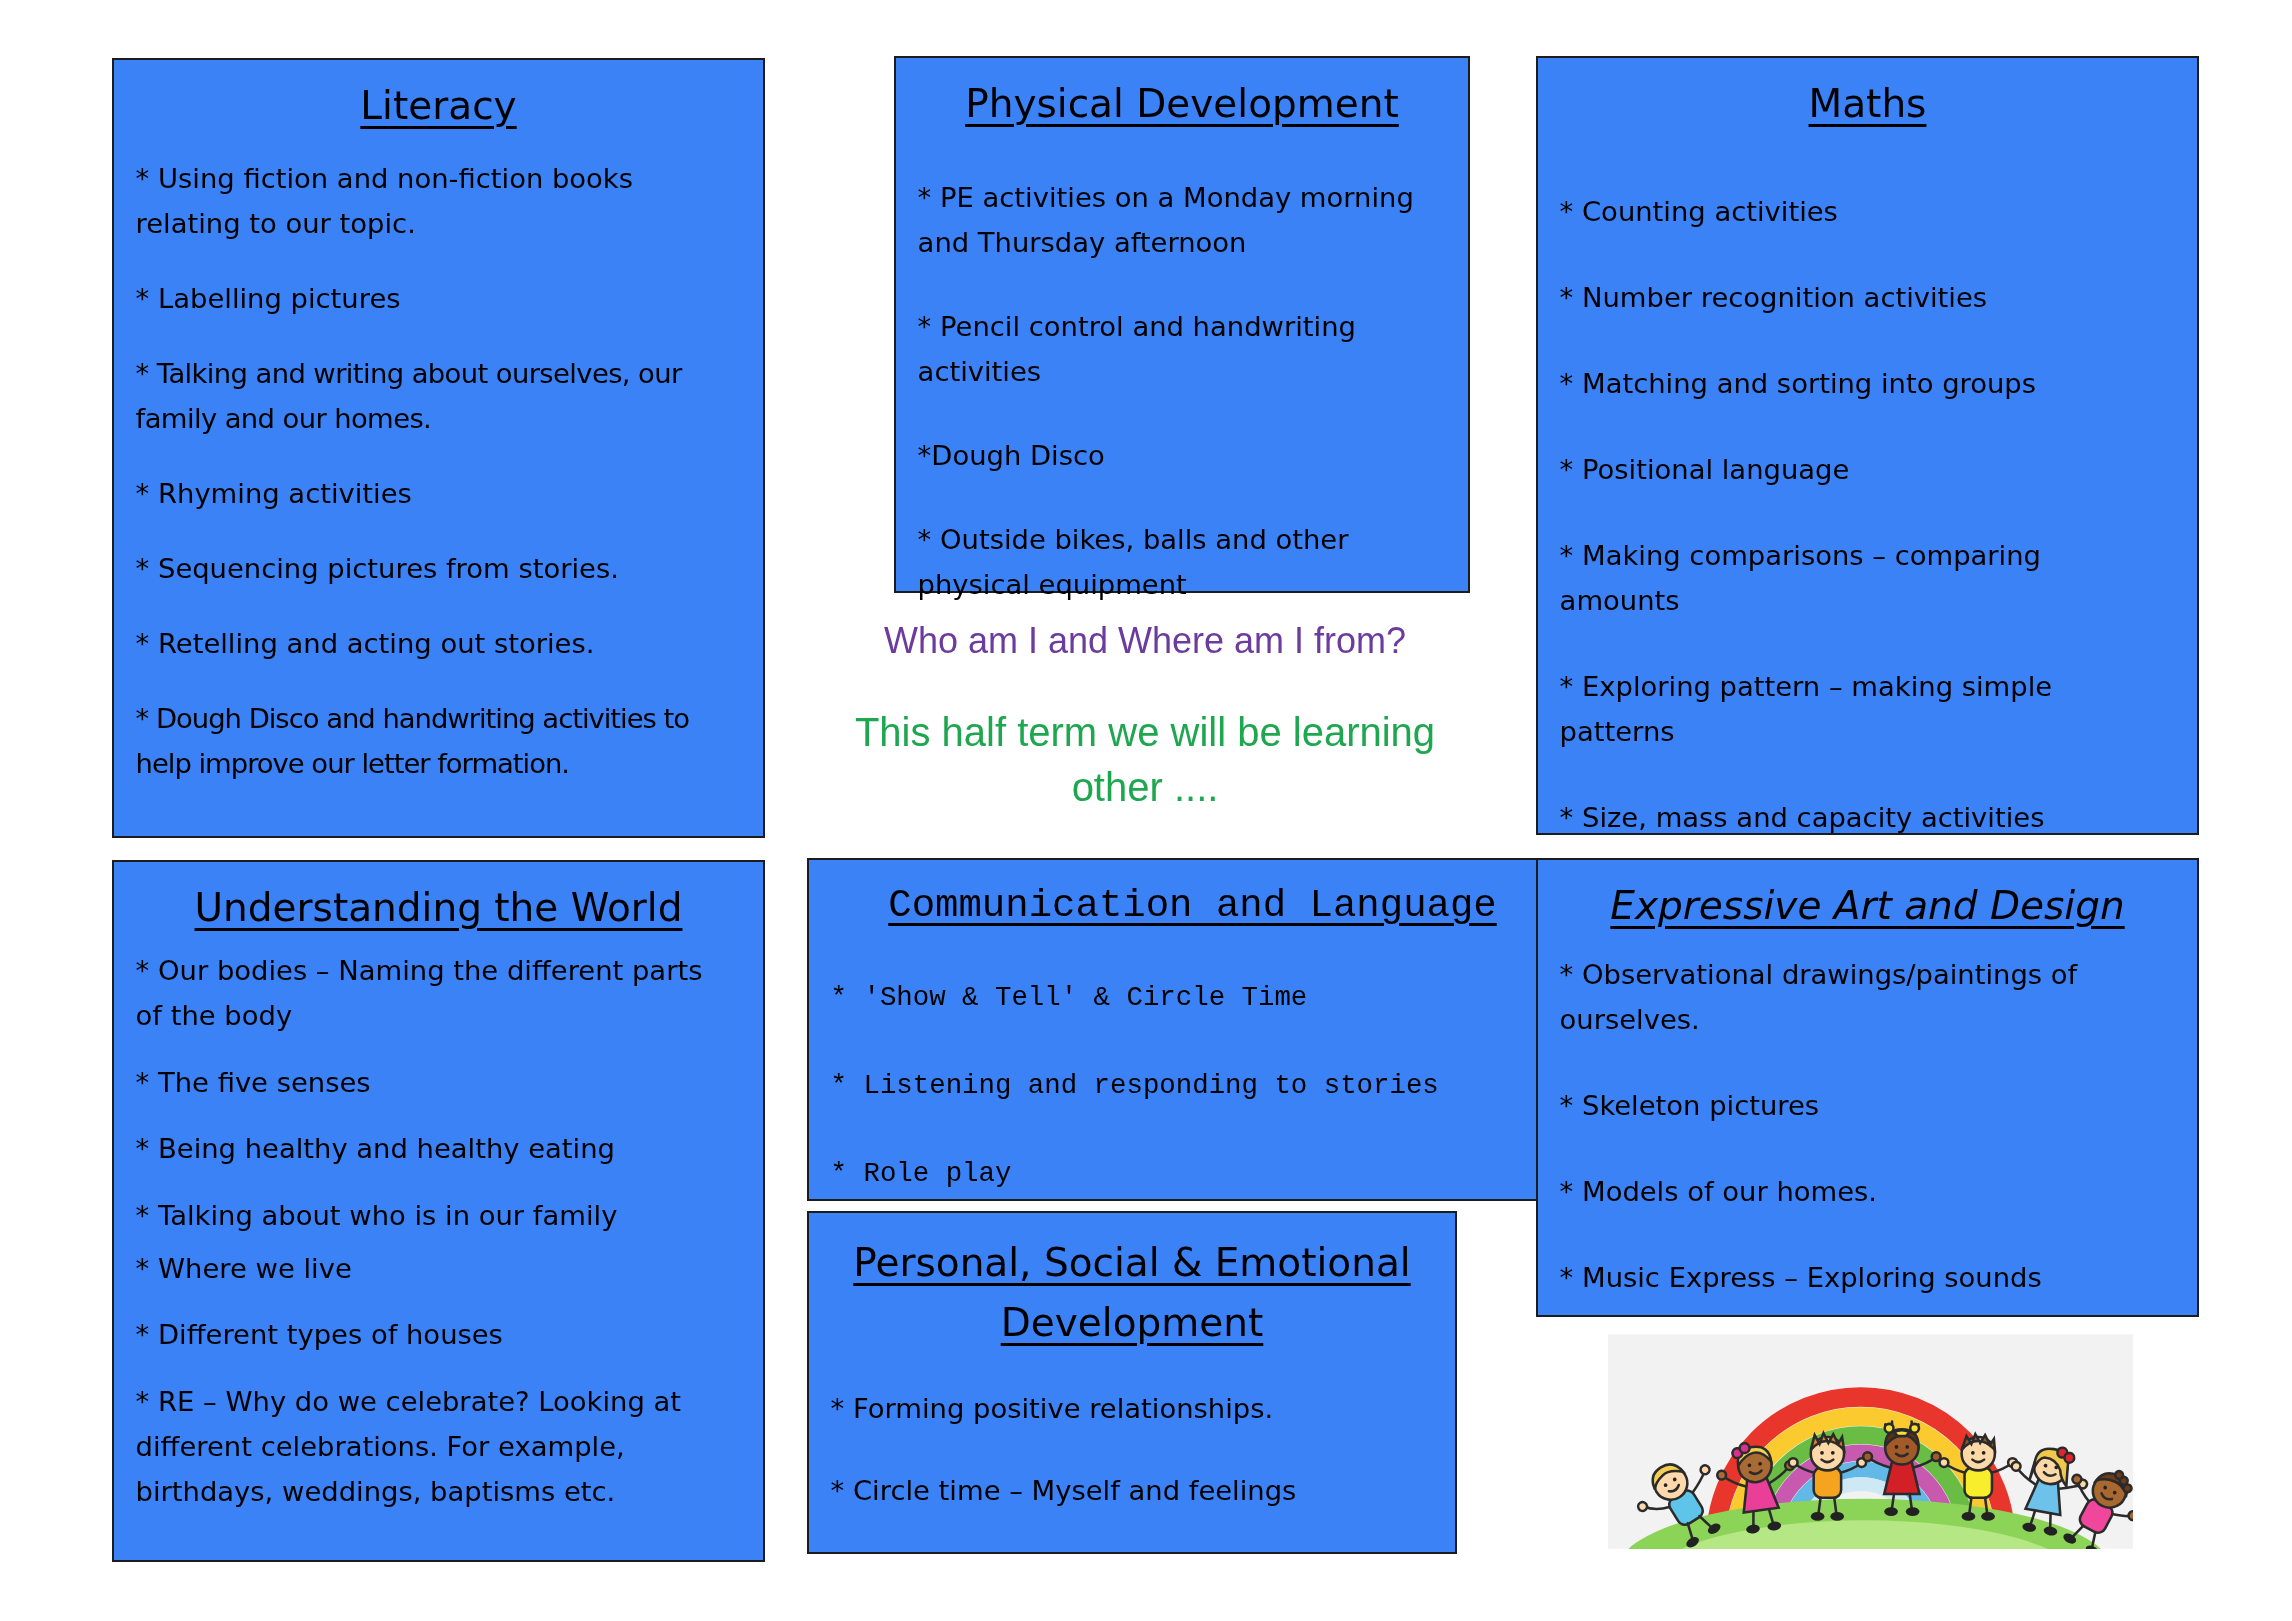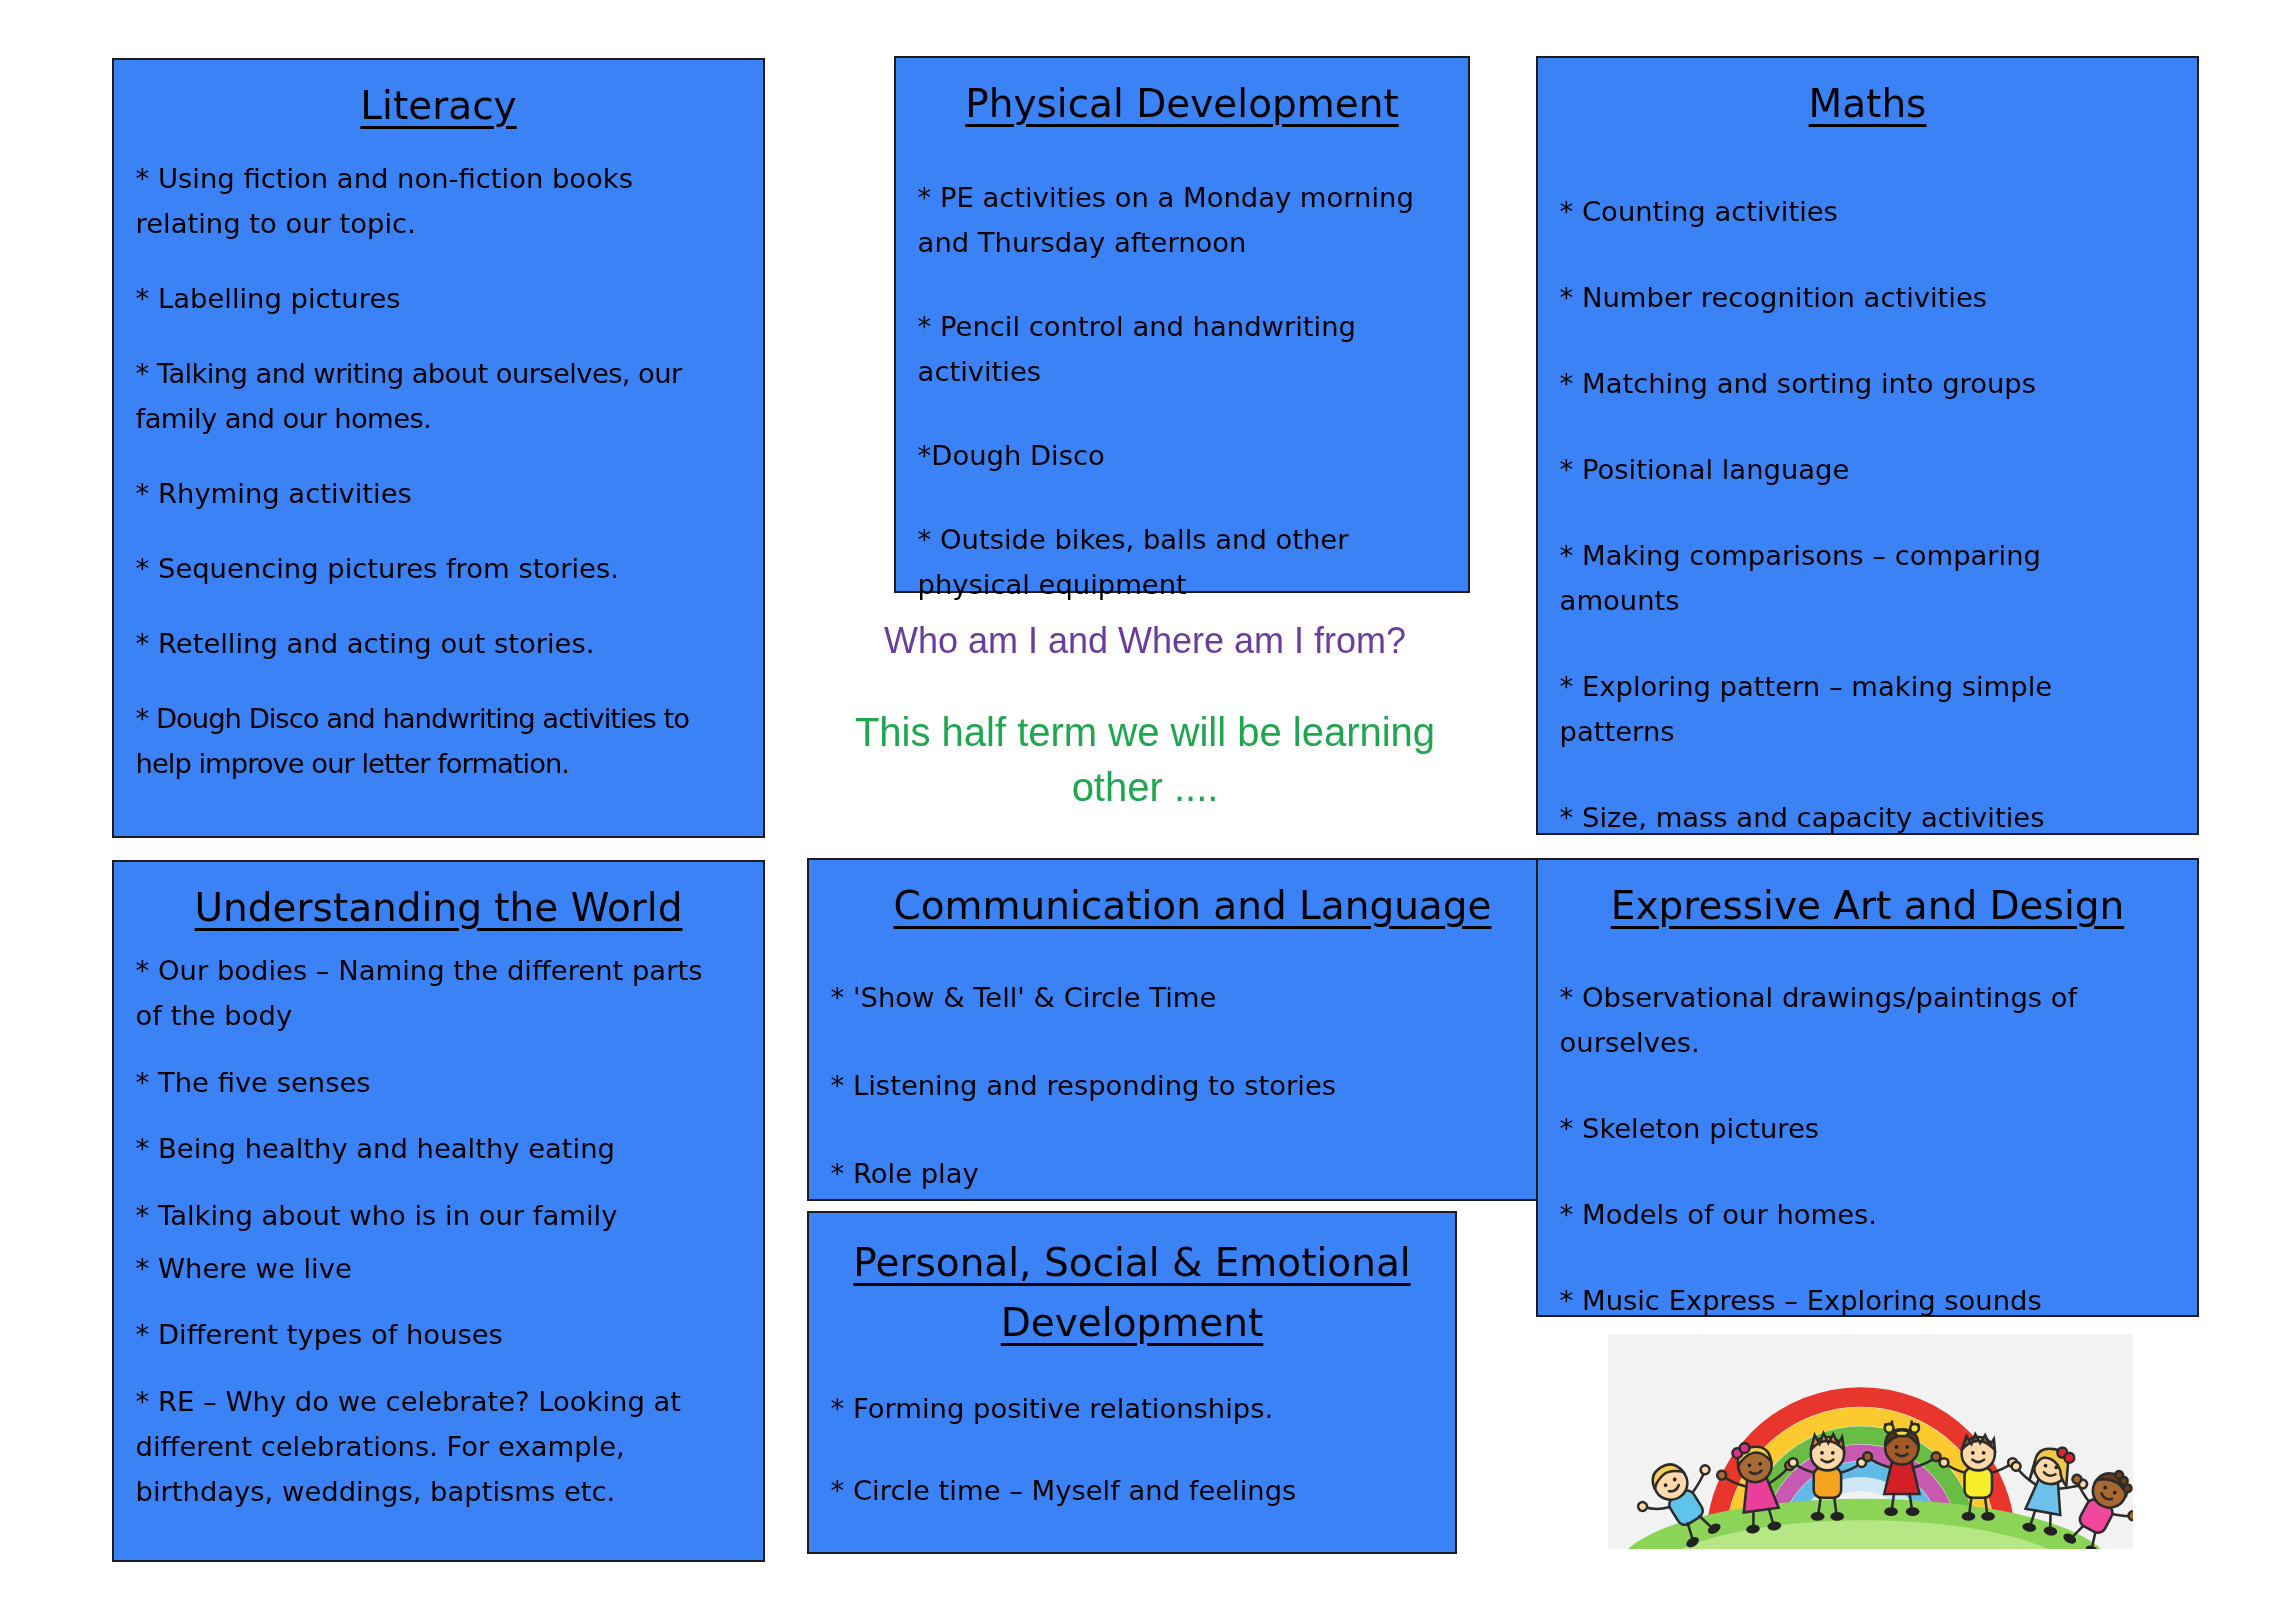--- a/index.html
+++ b/index.html
@@ -25,31 +25,31 @@
 
   .box-maths{left:1536px;top:56px;width:663px;height:779px;}
   .box-maths p{margin-bottom:41px;}
   .box-maths h2{margin-bottom:59px;}
 
   .box-utw{left:112px;top:860px;width:653px;height:702px;}
   .box-utw p{margin-bottom:21.6px;}
   .box-utw h2{margin-bottom:13.7px;}
   .box-utw p:nth-of-type(4){margin-bottom:7.8px;}
 
-  .box-cl{left:807px;top:858px;width:771px;height:343px;}
+  .box-cl{left:807px;top:858px;width:771px;height:343px;font-family:Liberation Mono, monospace;}
   .box-cl p{margin-bottom:43px;}
   .box-cl h2{margin-bottom:43px;}
 
   .box-psed{left:807px;top:1211px;width:650px;height:343px;}
   .box-psed p{margin-bottom:37px;}
   .box-psed h2{margin-bottom:33px;line-height:1.55;}
 
   .box-ead{left:1536px;top:858px;width:663px;height:459px;}
   .box-ead p{margin-bottom:41px;}
-  .box-ead h2{margin-bottom:43px;}
+  .box-ead h2{margin-bottom:20px;font-style:italic;}
 
   .ls1{letter-spacing:-0.6px;}
   .ls2{letter-spacing:-1px;}
   .w580{max-width:568px;}
   .w585{max-width:573px;}
 
   .center-text{position:absolute;left:841px;top:616px;width:608px;
                text-align:center;font-family:"Liberation Sans",sans-serif;}
   .center-text .q{color:var(--purple,#6b3b9e);font-size:36px;margin:3px 0 43px;line-height:1.2;}
   .center-text .g{color:var(--green,#1fa750);font-size:40px;line-height:55px;margin:0;}

